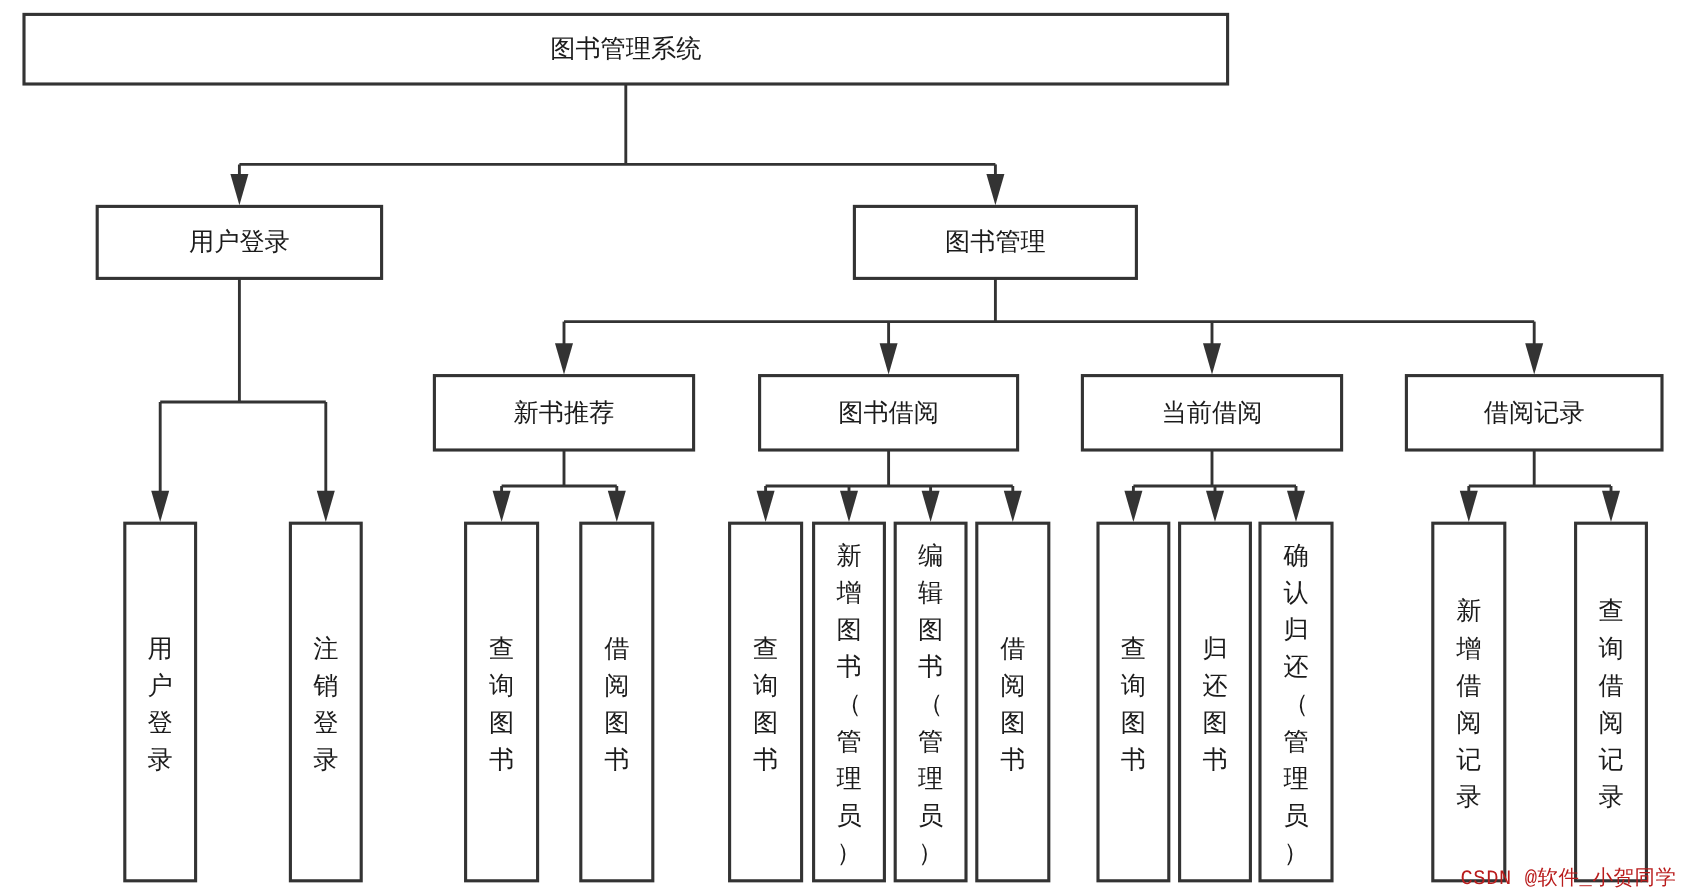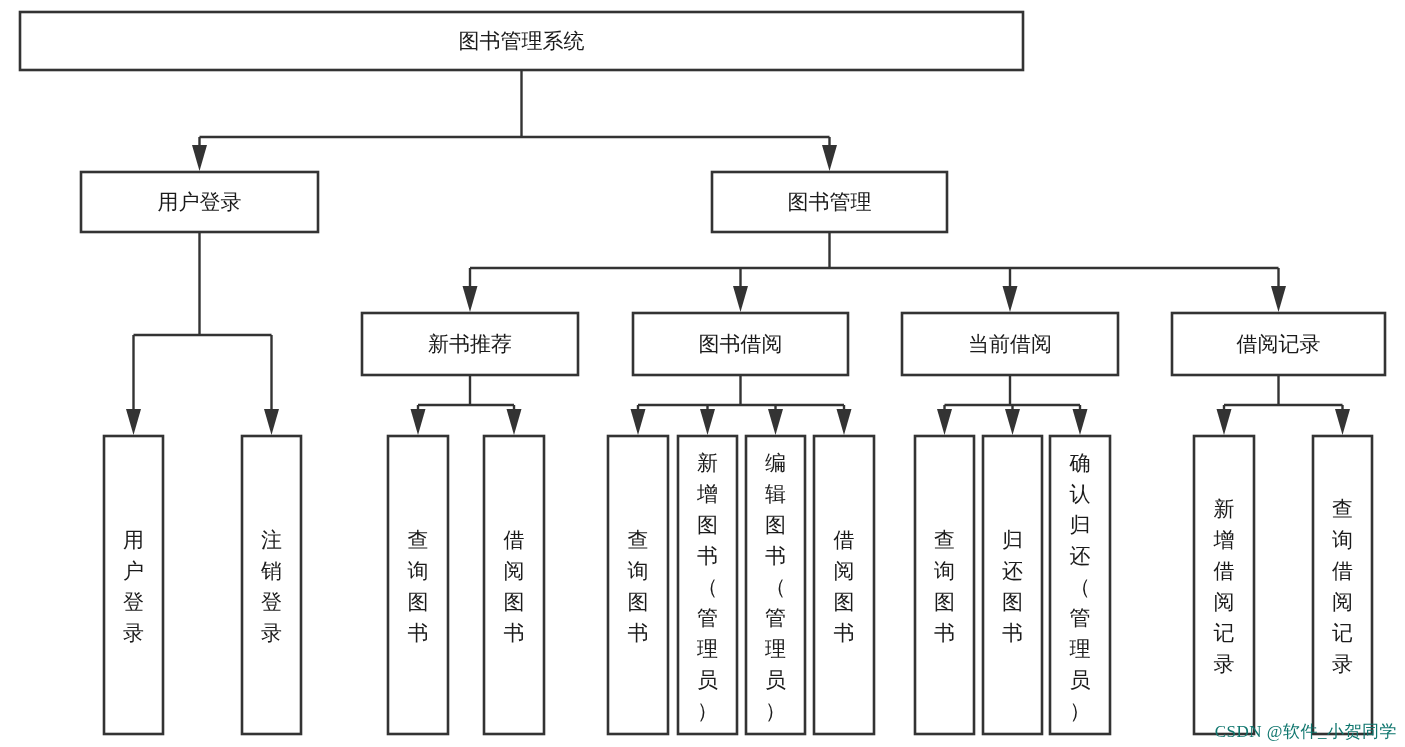--- a/index.html
+++ b/index.html
@@ -51,23 +51,23 @@
   .node-label-v {
     font-family: "DejaVu Sans", "Liberation Sans", sans-serif;
     font-size: 21px;
     fill: #1b1b1b;
     text-anchor: middle;
   }
   .watermark {
     position: absolute;
     right: 8px;
     bottom: 4px;
-    font-family: Liberation Serif, serif;
+    font-family: Liberation Mono, monospace;
     font-size: 17px;
-    color: #0f766e;
+    color: #b91c1c;
     letter-spacing: 0.5px;
     white-space: nowrap;
     user-select: none;
   }
 </style>
 </head>
 <body>
 
 <div id="stage">
   <svg class="diagram" viewBox="0 0 1405 747">

